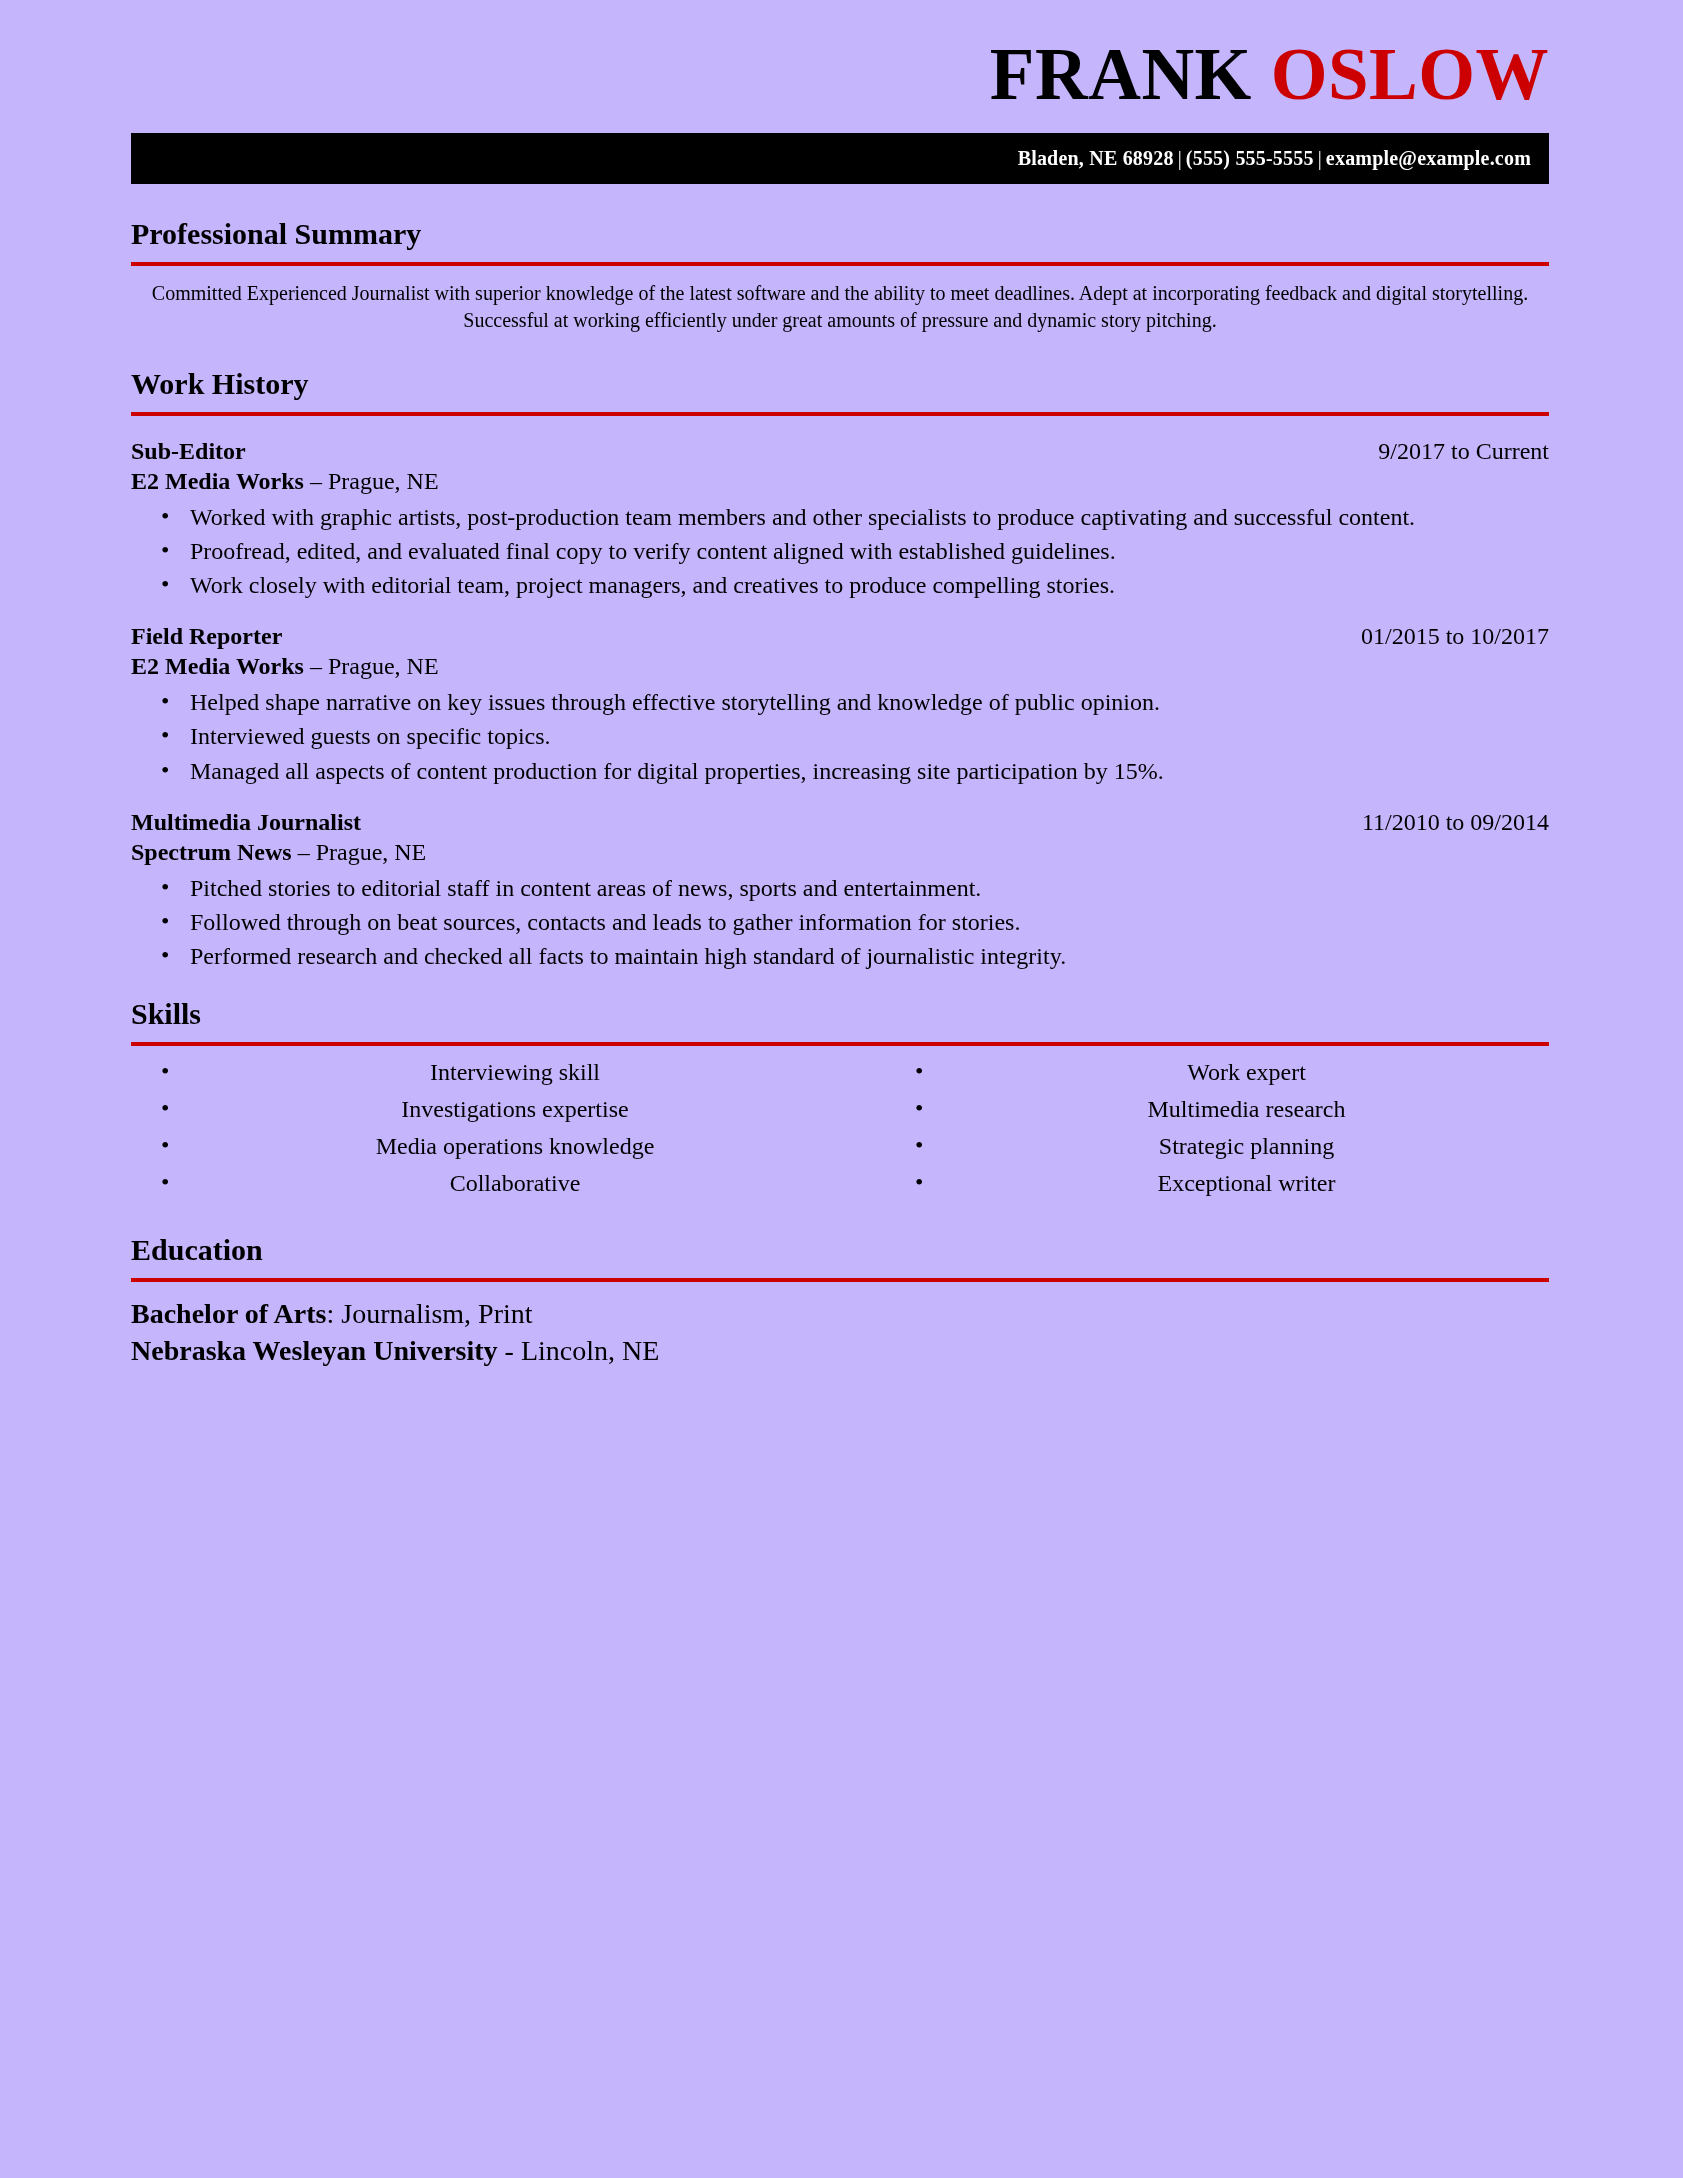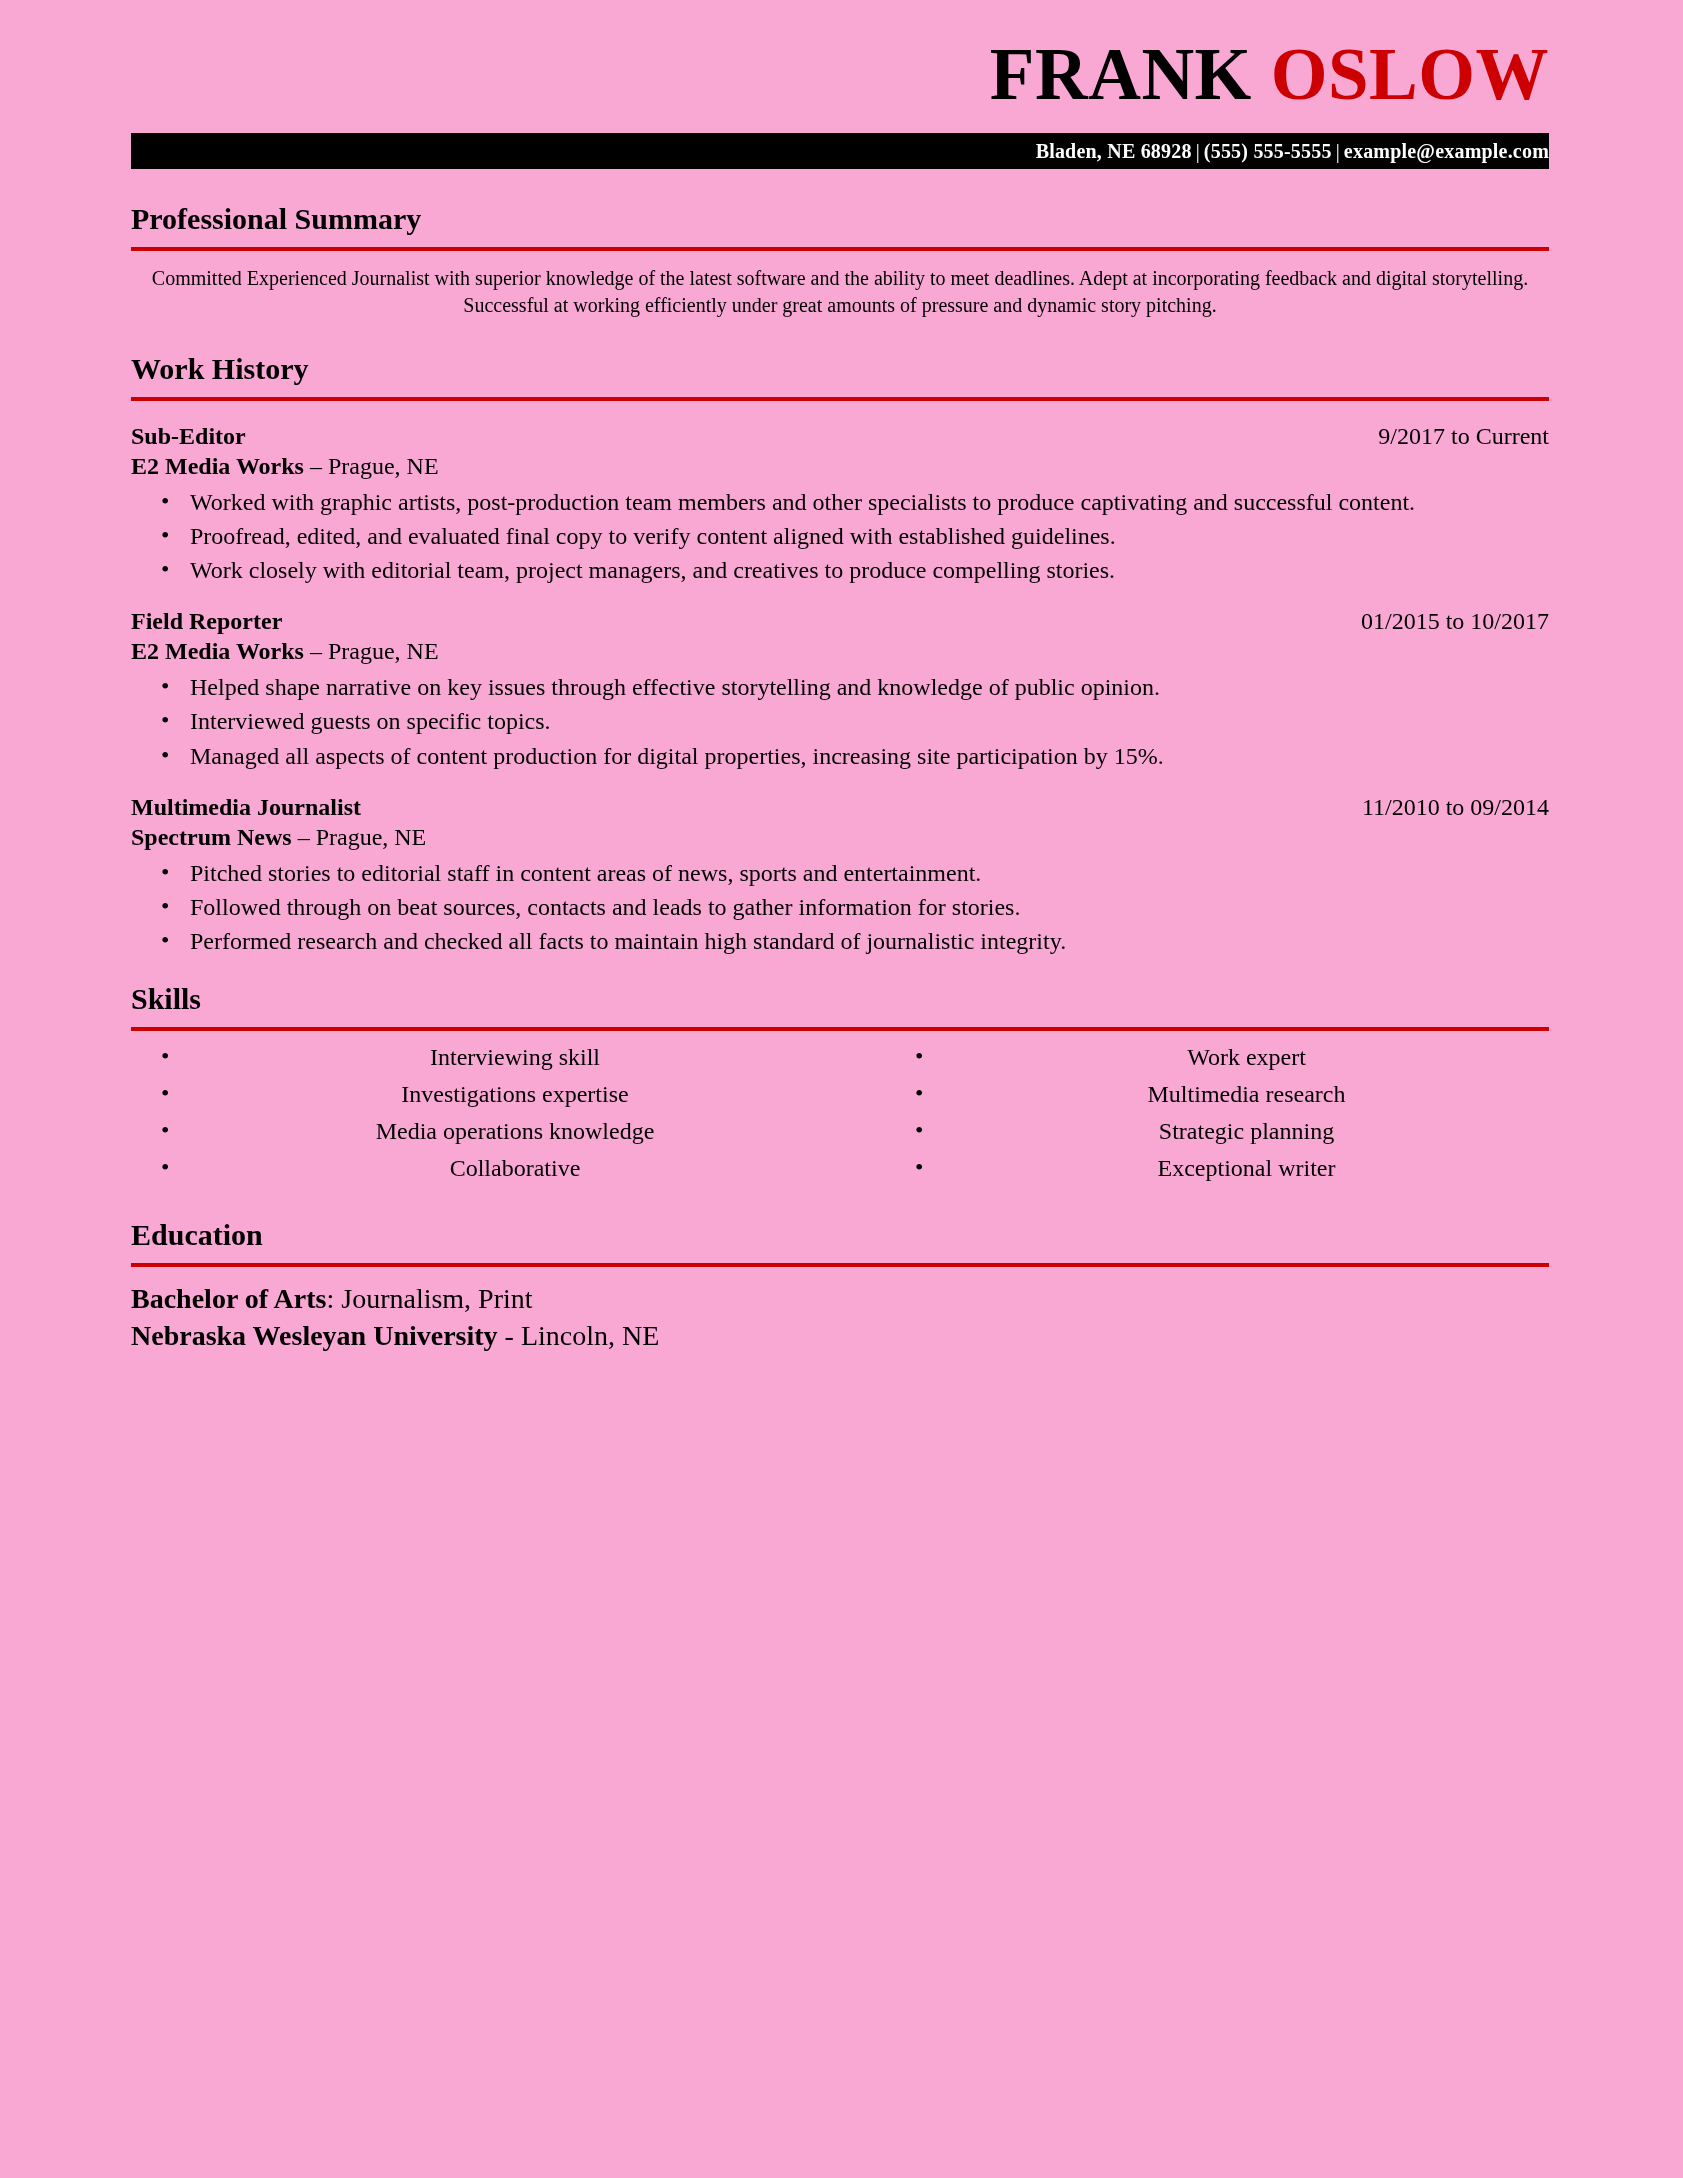--- a/index.html
+++ b/index.html
@@ -12,21 +12,21 @@
     height: 2178px;
     font-family: "Liberation Serif", "DejaVu Serif", serif;
     color: #000000;
     -webkit-font-smoothing: antialiased;
   }
 
   .page {
     position: relative;
     width: 1683px;
     height: 2178px;
-    background: #f9a8d4;
+    background: #c4b5fd;
     box-sizing: border-box;
     padding: 0;
   }
 
   
   .header-name {
     text-align: right;
     padding: 38px 134px 0 0;
     line-height: 1.0;
   }
@@ -34,26 +34,26 @@
     font-size: 73px;
     font-weight: bold;
     letter-spacing: 0.5px;
   }
   .name-first { color: #000000; }
   .name-last  { color: #CC0000; }
 
   .contact-bar {
     margin: 22px 134px 0 131px;
     background: #000000;
-    height: 36px;
+    height: 51px;
     display: flex;
     align-items: center;
     justify-content: flex-end;
     box-sizing: border-box;
-    padding-right: 0;
+    padding-right: 18px;
   }
   .contact-bar .contact-text {
     color: #ffffff;
     font-size: 20px;
     font-weight: bold;
     letter-spacing: 0.2px;
     white-space: nowrap;
   }
   .sep { padding: 0 4px; font-weight: normal; }
 

